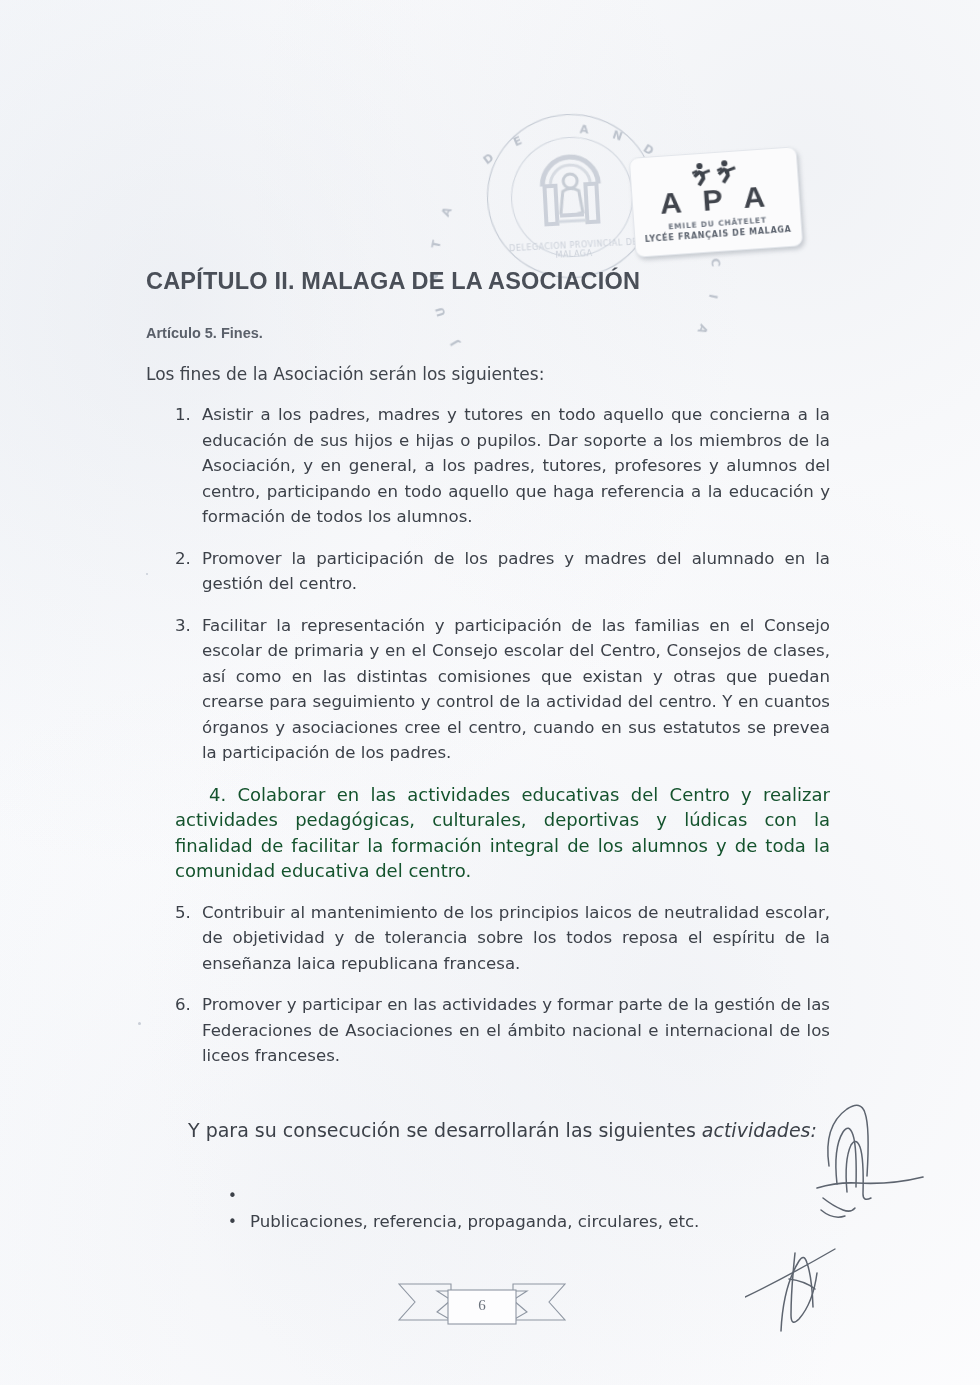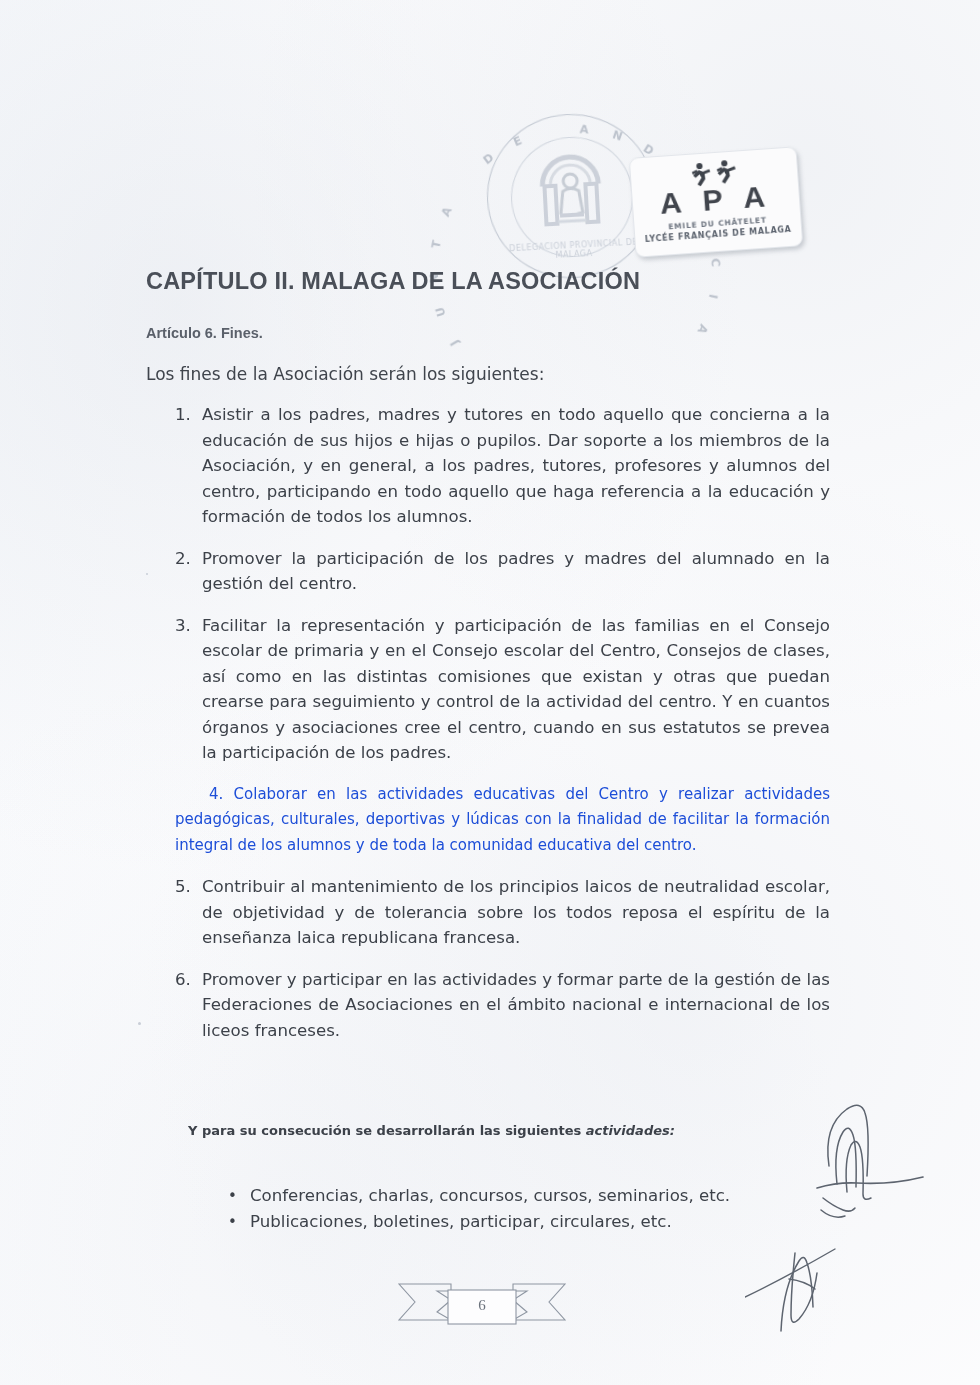--- a/index.html
+++ b/index.html
@@ -209,39 +209,38 @@
   }
   .goal .body {
     flex: 1 1 auto;
     text-align: justify;
     text-justify: inter-word;
   }
 
   
   .goal-flow {
     margin-bottom: 16px;
-    font-size: 15px;
+    font-size: 18px;
     line-height: 25.5px;
     text-align: justify;
     text-indent: 34px;
-    color: #1d4ed8;
+    color: #14532d;
     margin-top: 15px;
   }
 
   .closing {
     position: absolute;
     left: 146px;
     top: 1118px;
     width: 684px;
-    font-size: 13px;
+    font-size: 19px;
     line-height: 25.5px;
     text-align: justify;
     text-indent: 42px;
     color: #3c4149;
-    font-weight: bold;
   }
   .closing .emph {
     font-style: italic;
   }
 
   .activities {
     position: absolute;
     left: 228px;
     top: 1183px;
     width: 600px;
@@ -359,21 +358,21 @@
             <path d="M31 9.5 l5 -2 l0.9 2.6 l-5.2 2 z"></path>
           </g>
         </svg>
         <div class="apa-word">A P A</div>
         <div class="apa-sub1">EMILE DU CHÂTELET</div>
         <div class="apa-sub2">LYCÉE FRANÇAIS DE MALAGA</div>
       </div>
     </div>
 
     <div class="chapter-title">CAPÍTULO II. MALAGA DE LA ASOCIACIÓN</div>
-    <div class="article-label">Artículo 6. Fines.</div>
+    <div class="article-label">Artículo 5. Fines.</div>
     <div class="intro-line">Los fines de la Asociación serán los siguientes:</div>
 
     <div class="goals">
 
       <div class="goal">
         <div class="num">1.</div>
         <div class="body">Asistir a los padres, madres y tutores en todo aquello que concierna a la educación de sus hijos e hijas o pupilos. Dar soporte a los miembros de la Asociación, y en general, a los padres, tutores, profesores y alumnos del centro, participando en todo aquello que haga referencia a la educación y formación de todos los alumnos.</div>
       </div>
 
       <div class="goal">
@@ -400,25 +399,24 @@
 
     </div>
 
     <div class="closing">
       <span>Y para su consecución se desarrollarán las siguientes </span><span class="emph">actividades:</span>
     </div>
 
     <div class="activities">
       <div class="activity">
         <div class="dot">•</div>
-        <div>Conferencias, charlas, concursos, cursos, seminarios, etc.</div>
       </div>
       <div class="activity">
         <div class="dot">•</div>
-        <div>Publicaciones, boletines, participar, circulares, etc.</div>
+        <div>Publicaciones, referencia, propaganda, circulares, etc.</div>
       </div>
     </div>
 
     <div class="footer-ribbon">
       <svg width="178" height="56" viewBox="0 0 178 56">
         <path d="M6 6 L58 6 L58 13 L44 13 L58 22 L44 34 L58 42 L6 42 L22 24 Z" fill="none" stroke="#8e96a2" stroke-width="1.1"></path>
         <path d="M172 6 L120 6 L120 13 L134 13 L120 22 L134 34 L120 42 L172 42 L156 24 Z" fill="none" stroke="#8e96a2" stroke-width="1.1"></path>
         <rect x="55" y="12" width="68" height="34" fill="#fdfdfe" stroke="#8e96a2" stroke-width="1.1"></rect>
       </svg>
       <div class="page-num">6</div>

